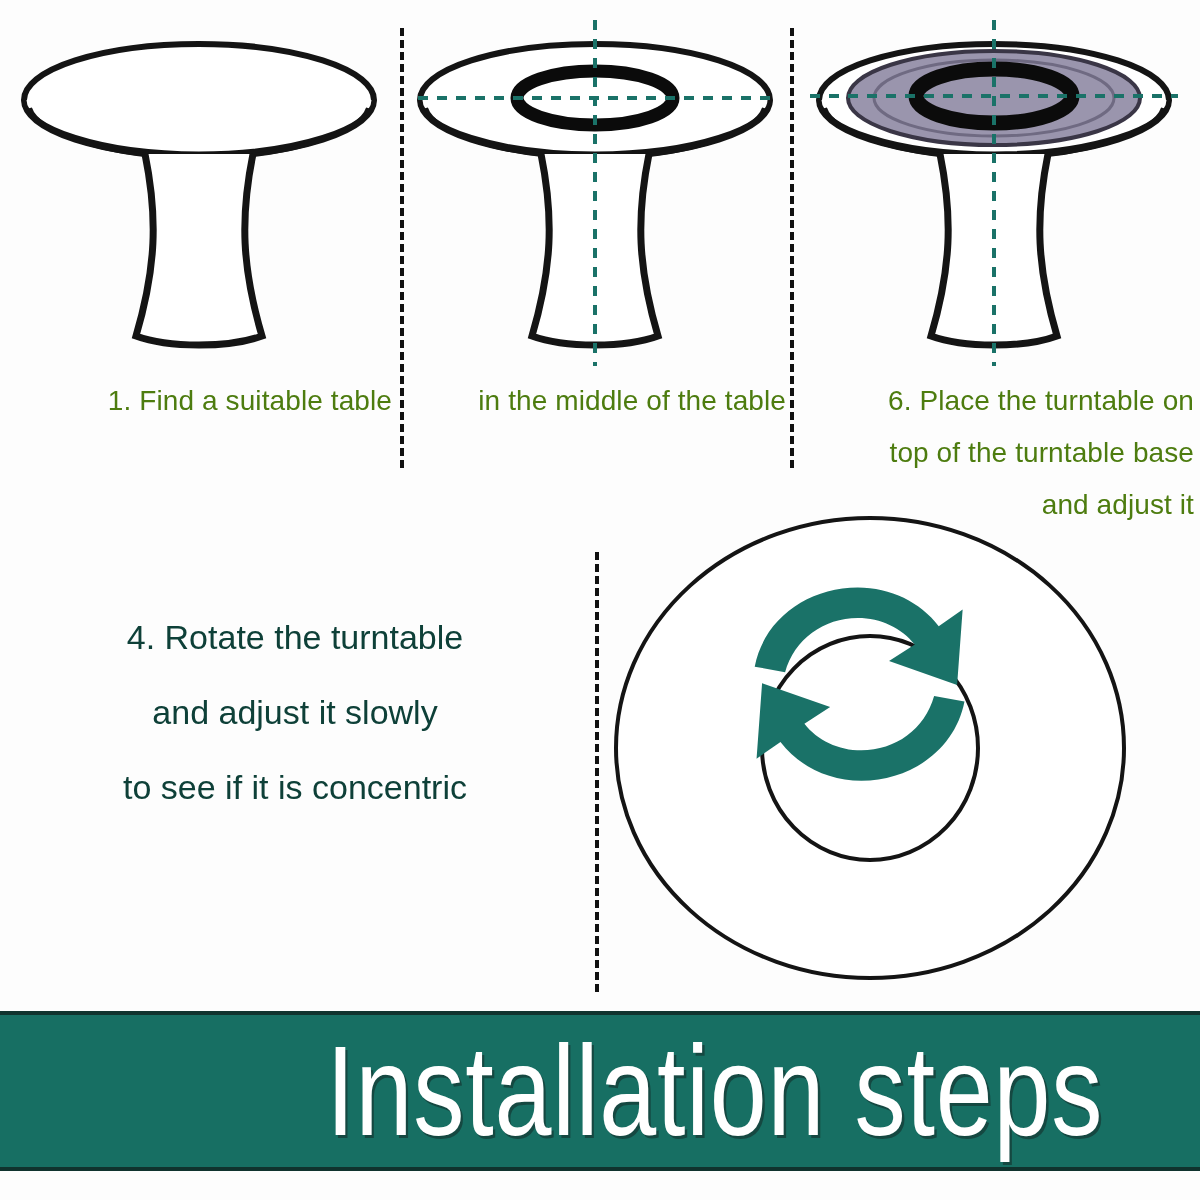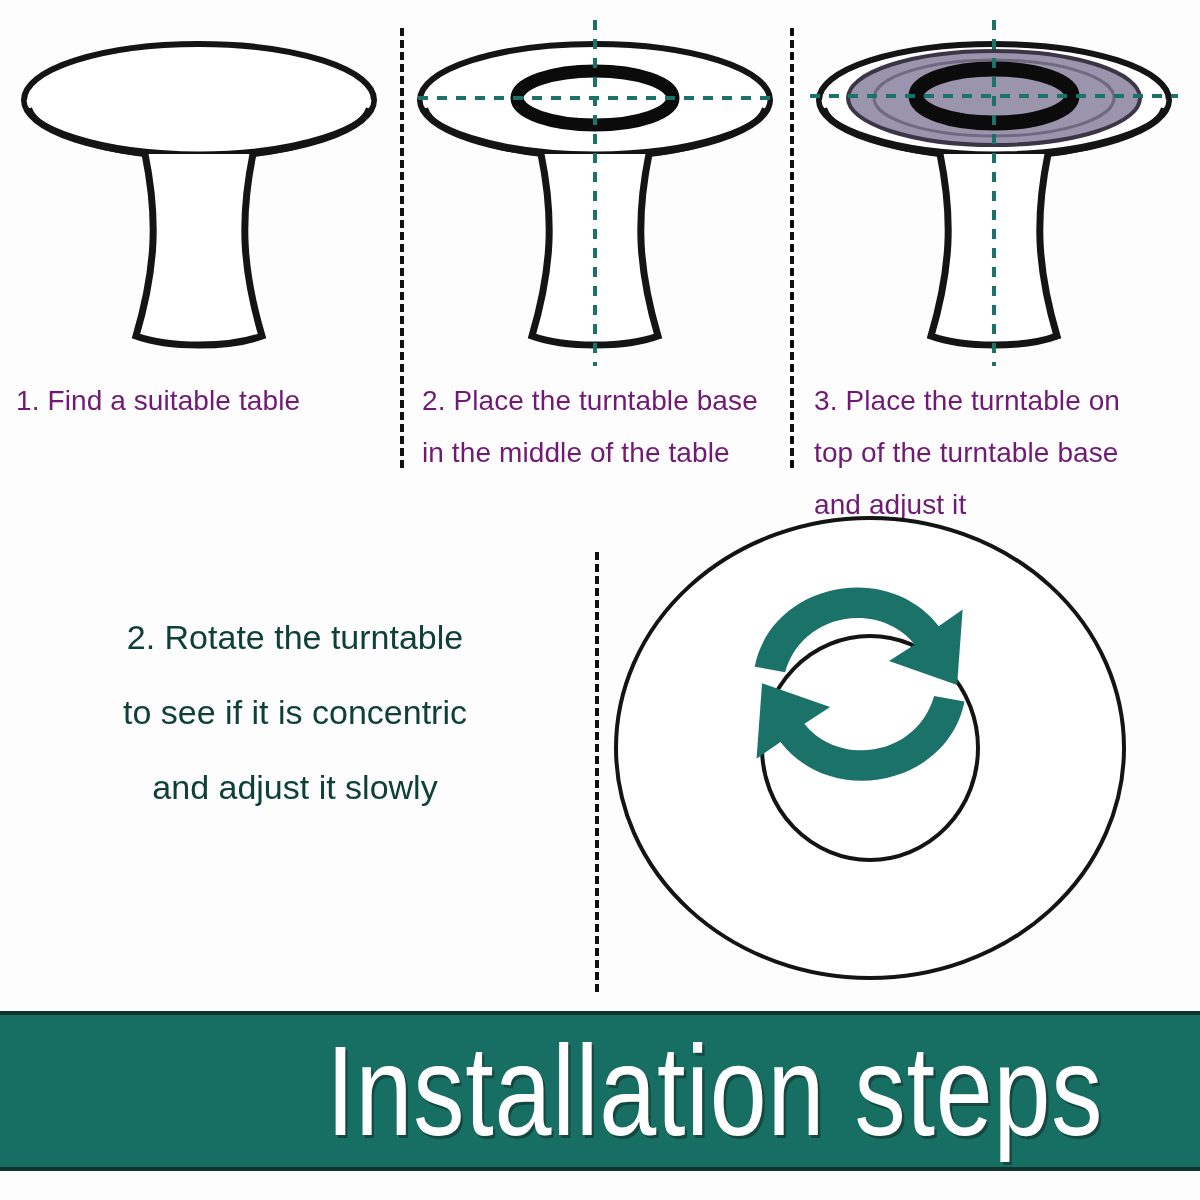--- a/index.html
+++ b/index.html
@@ -51,26 +51,25 @@
     left: 595px;
     top: 552px;
     width: 0;
     height: 440px;
     border-left: 4px dashed #111111;
   }
 
   
   .caption {
     position: absolute;
-    color: #701a75;
+    color: #4d7c0f;
     font-size: 28px;
     line-height: 52px;
-    text-align: left;
+    text-align: right;
     letter-spacing: 0.1px;
-    padding-left: 16px;
   }
   #cap-1 { left: 0px;   top: 375px; width: 392px; }
   #cap-2 { left: 406px; top: 375px; width: 380px; }
   #cap-3 { left: 798px; top: 375px; width: 396px; }
   .caption .ln { display: block; white-space: nowrap; }
 
   
   #step4-text {
     position: absolute;
     left: 35px;
@@ -187,34 +186,33 @@
 
   <div class="vsep-top" id="vsep-a"></div>
   <div class="vsep-top" id="vsep-b"></div>
   <div id="vsep-bottom"></div>
 
   <div class="caption" id="cap-1">
     <span class="ln">1. Find a suitable table</span>
   </div>
 
   <div class="caption" id="cap-2">
-    <span class="ln">2. Place the turntable base</span>
     <span class="ln">in the middle of the table</span>
   </div>
 
   <div class="caption" id="cap-3">
-    <span class="ln">3. Place the turntable on</span>
+    <span class="ln">6. Place the turntable on</span>
     <span class="ln">top of the turntable base</span>
     <span class="ln">and adjust it</span>
   </div>
 
   <div id="step4-text">
-    <span class="ln">2. Rotate the turntable</span>
+    <span class="ln">4. Rotate the turntable</span>
+    <span class="ln">and adjust it slowly</span>
     <span class="ln">to see if it is concentric</span>
-    <span class="ln">and adjust it slowly</span>
   </div>
 
   <div id="rotate-graphic">
     <svg viewBox="0 0 520 472" xmlns="http://www.w3.org/2000/svg">
 
       <ellipse cx="260" cy="236" rx="254" ry="230" fill="#ffffff" stroke="#141414" stroke-width="4"></ellipse>
 
       <ellipse cx="260" cy="236" rx="108" ry="112" fill="#ffffff" stroke="#141414" stroke-width="4"></ellipse>
 
       <g fill="#1a7268">

